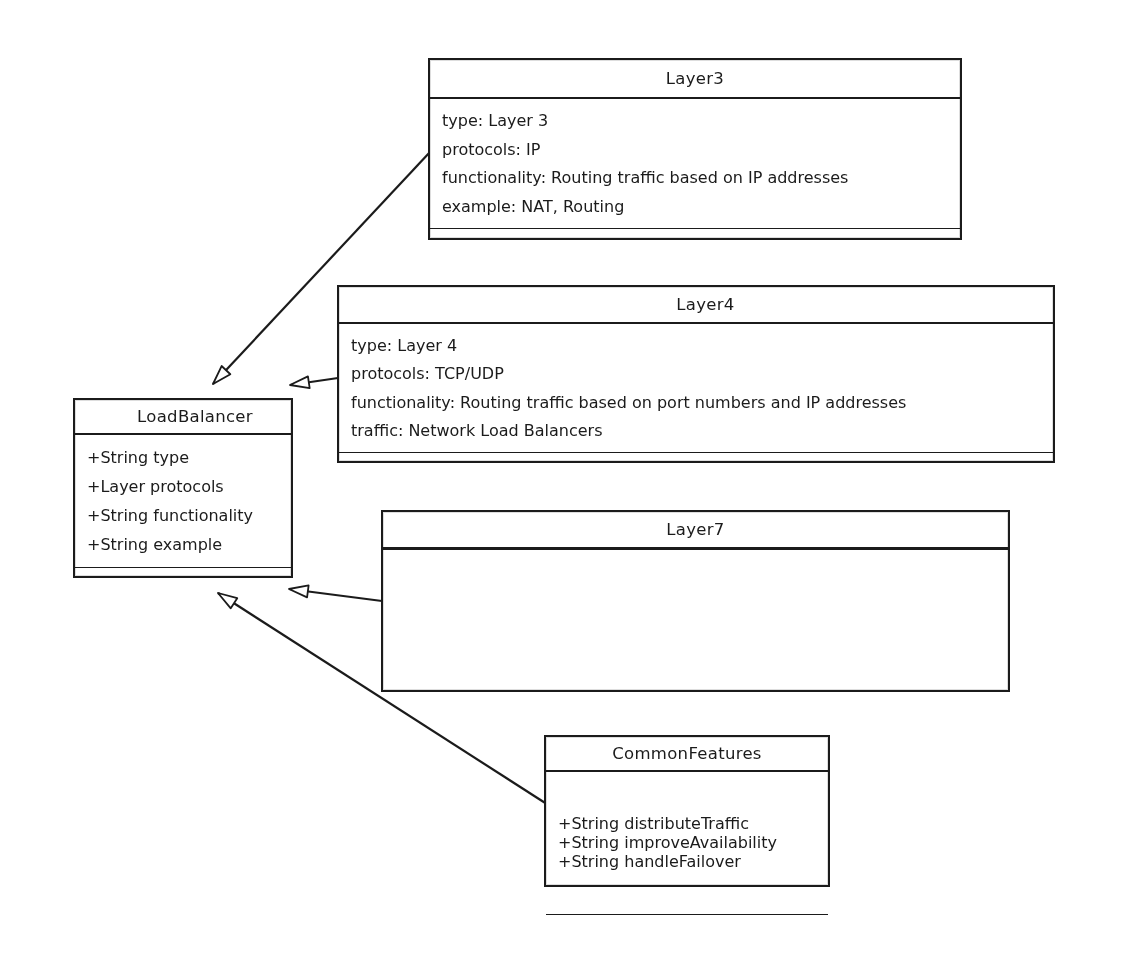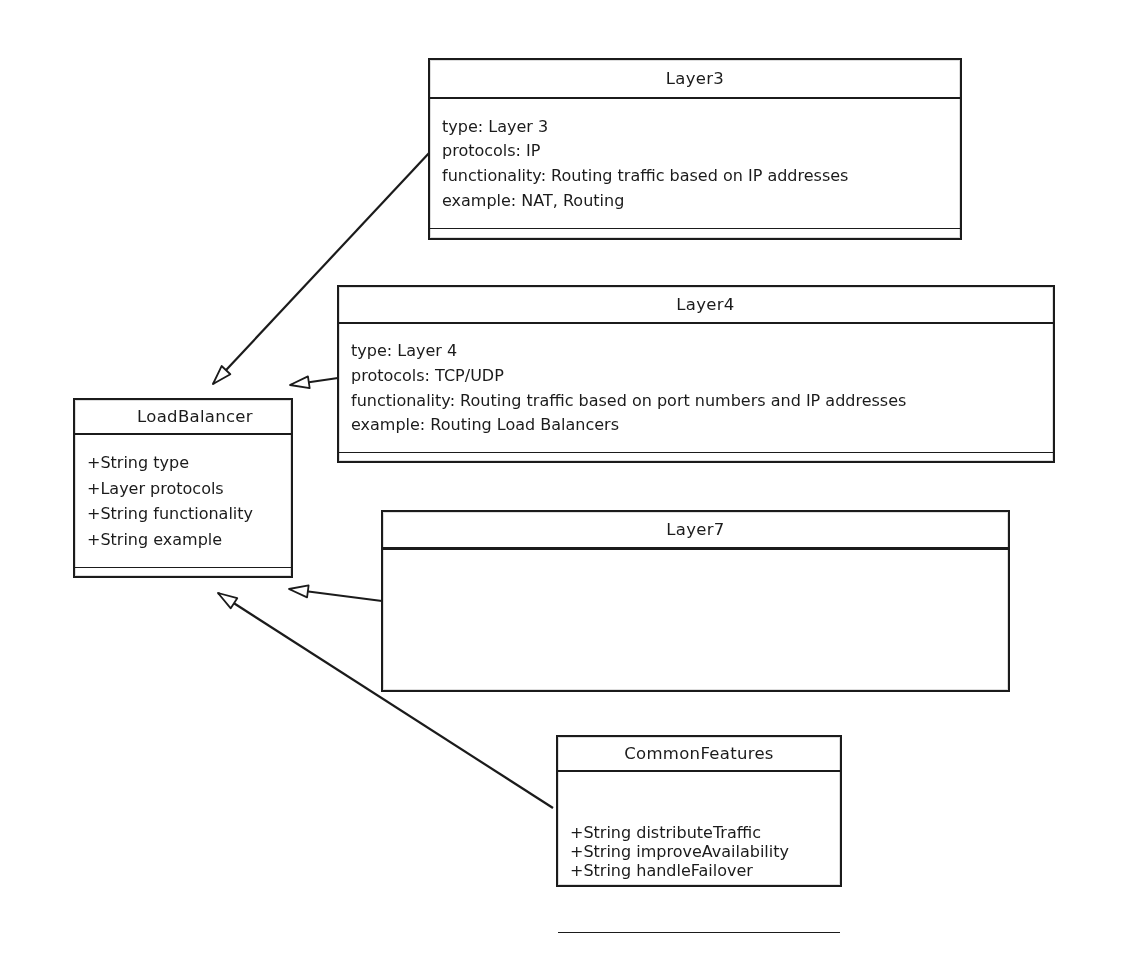--- a/index.html
+++ b/index.html
@@ -33,21 +33,21 @@
     border-bottom: 2px solid #1b1b1b;
     font-size: 16.5px;
     letter-spacing: 0.3px;
     flex: 0 0 auto;
   }
   .class-members {
     flex: 1 1 auto;
     display: flex;
     flex-direction: column;
     justify-content: space-evenly;
-    padding: 12px 12px;
+    padding: 3px 12px;
   }
   .member {
     font-size: 16px;
     white-space: nowrap;
     line-height: 1.2;
   }
   .class-footer {
     flex: 0 0 auto;
     border-top: 1.6px solid #1b1b1b;
   }
@@ -79,42 +79,42 @@
     </div>
     <div class="class-footer" style="height:9px;"></div>
   </div>
 
   <div class="class-box" style="left:337px; top:285px; width:718px; height:178px;">
     <div class="class-title" style="height:35px;padding-left:19px;">Layer4</div>
     <div class="class-members">
       <div class="member">type: Layer 4</div>
       <div class="member">protocols: TCP/UDP</div>
       <div class="member">functionality: Routing traffic based on port numbers and IP addresses</div>
-      <div class="member">example: Routing Load Balancers</div>
+      <div class="member">traffic: Network Load Balancers</div>
     </div>
     <div class="class-footer" style="height:8px;"></div>
   </div>
 
   <div class="class-box" style="left:381px; top:510px; width:629px; height:182px;">
     <div class="class-title" style="height:35px;">Layer7</div>
     <div class="class-footer" style="height:9px;"></div>
   </div>
 
   <div class="class-box" style="left:73px; top:398px; width:220px; height:180px;">
     <div class="class-title" style="height:33px;padding-left:24px;">LoadBalancer</div>
     <div class="class-members">
       <div class="member">+String type</div>
       <div class="member">+Layer protocols</div>
       <div class="member">+String functionality</div>
       <div class="member">+String example</div>
     </div>
     <div class="class-footer" style="height:8px;"></div>
   </div>
 
-  <div class="class-box" style="left:556px; top:735px; width:286px; height:152px;gap:39px;">
+  <div class="class-box" style="left:544px; top:735px; width:286px; height:152px;gap:39px;">
     <div class="class-title" style="height:33px;">CommonFeatures</div>
     <div class="class-members">
       <div class="member">+String distributeTraffic</div>
       <div class="member">+String improveAvailability</div>
       <div class="member">+String handleFailover</div>
     </div>
     <div class="class-footer" style="height:8px;"></div>
   </div>
 
 </div>

